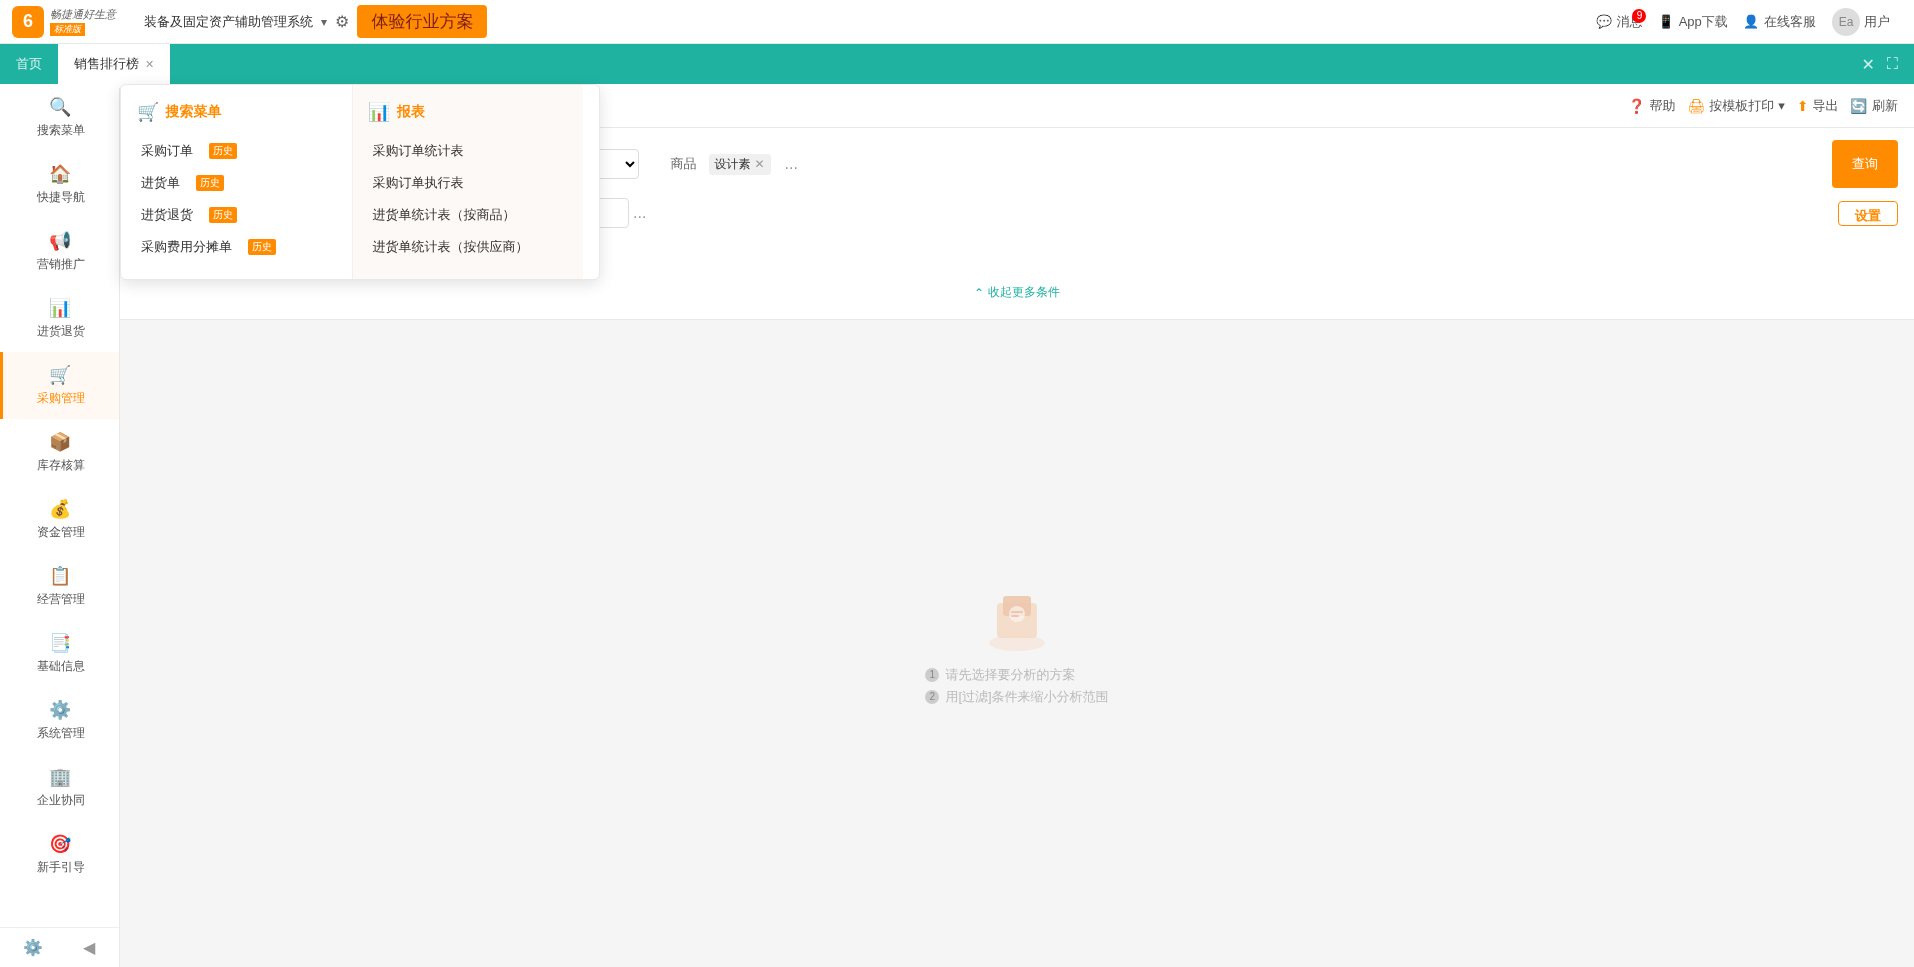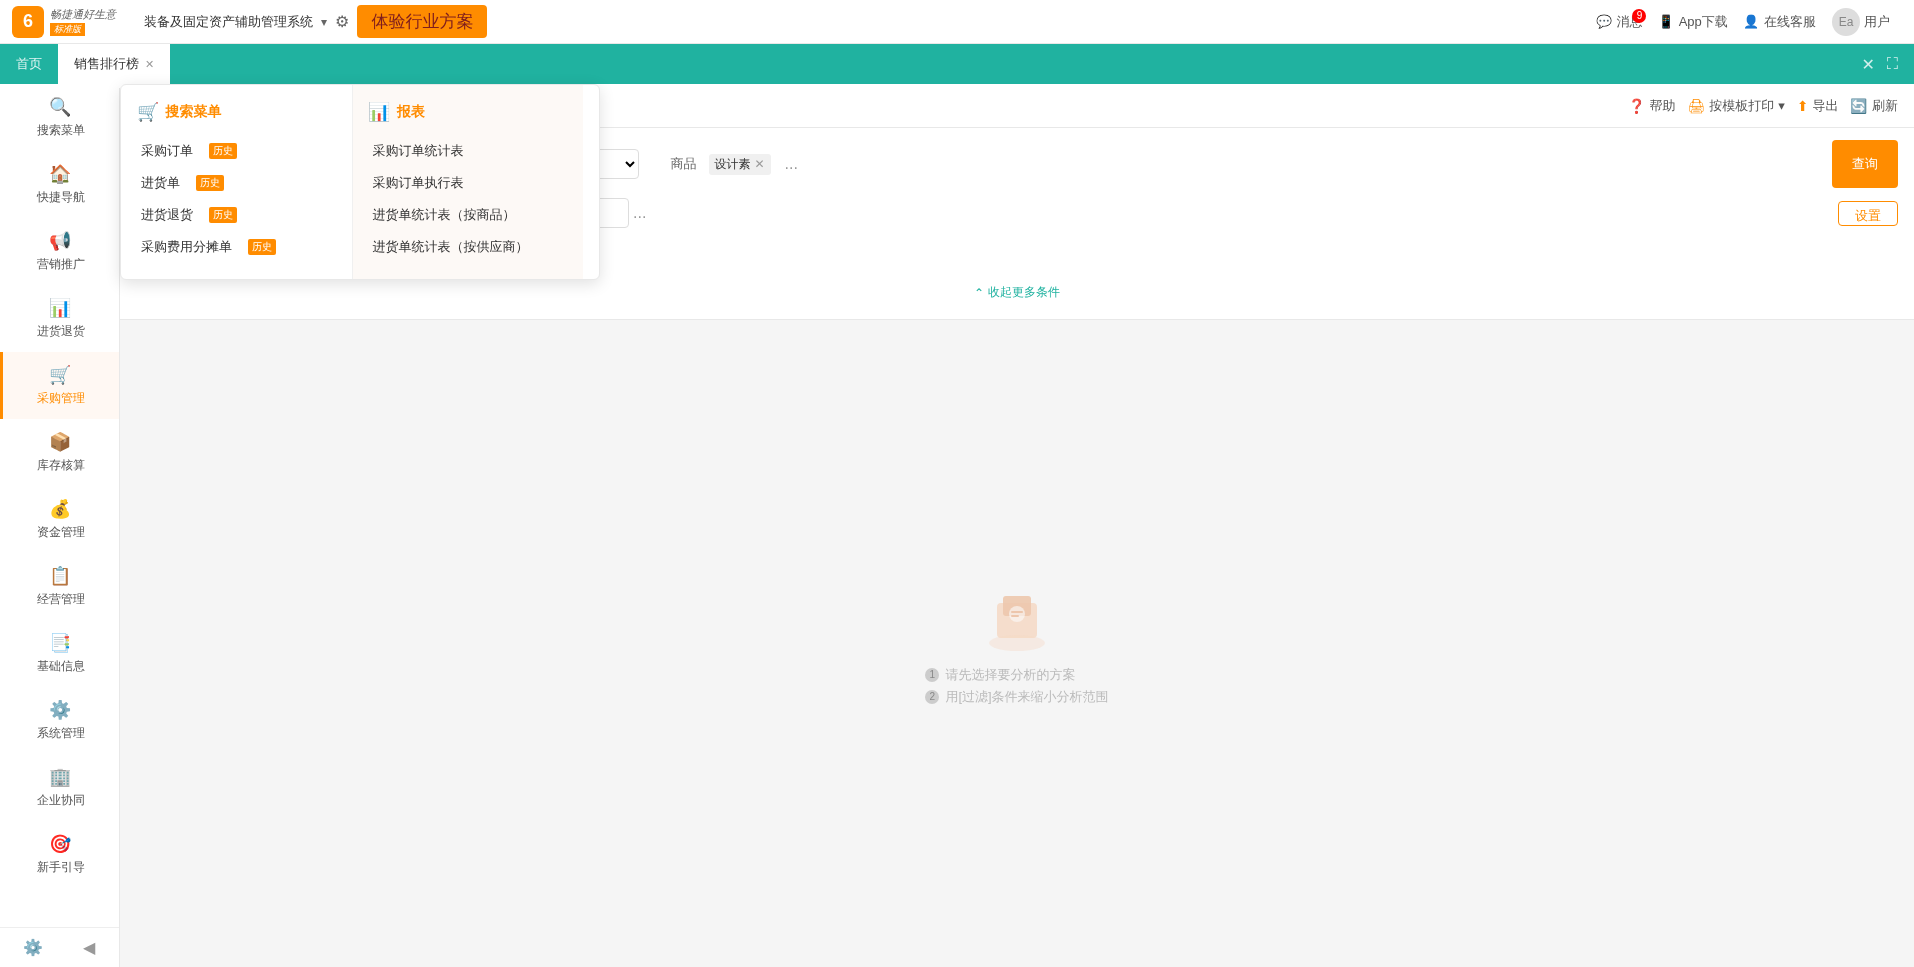--- a/index.html
+++ b/index.html
@@ -350,20 +350,21 @@
     }
     .settings-btn {
       background: white;
       color: #ff8c00;
       border: 1px solid #ff8c00;
       padding: 5px 16px;
       border-radius: 4px;
       cursor: pointer;
       font-size: 13px;
       height: 25px;
+      font-weight: bold;
     }
 
     
     .empty-state {
       flex: 1;
       display: flex;
       flex-direction: column;
       align-items: center;
       justify-content: center;
       color: #999;

